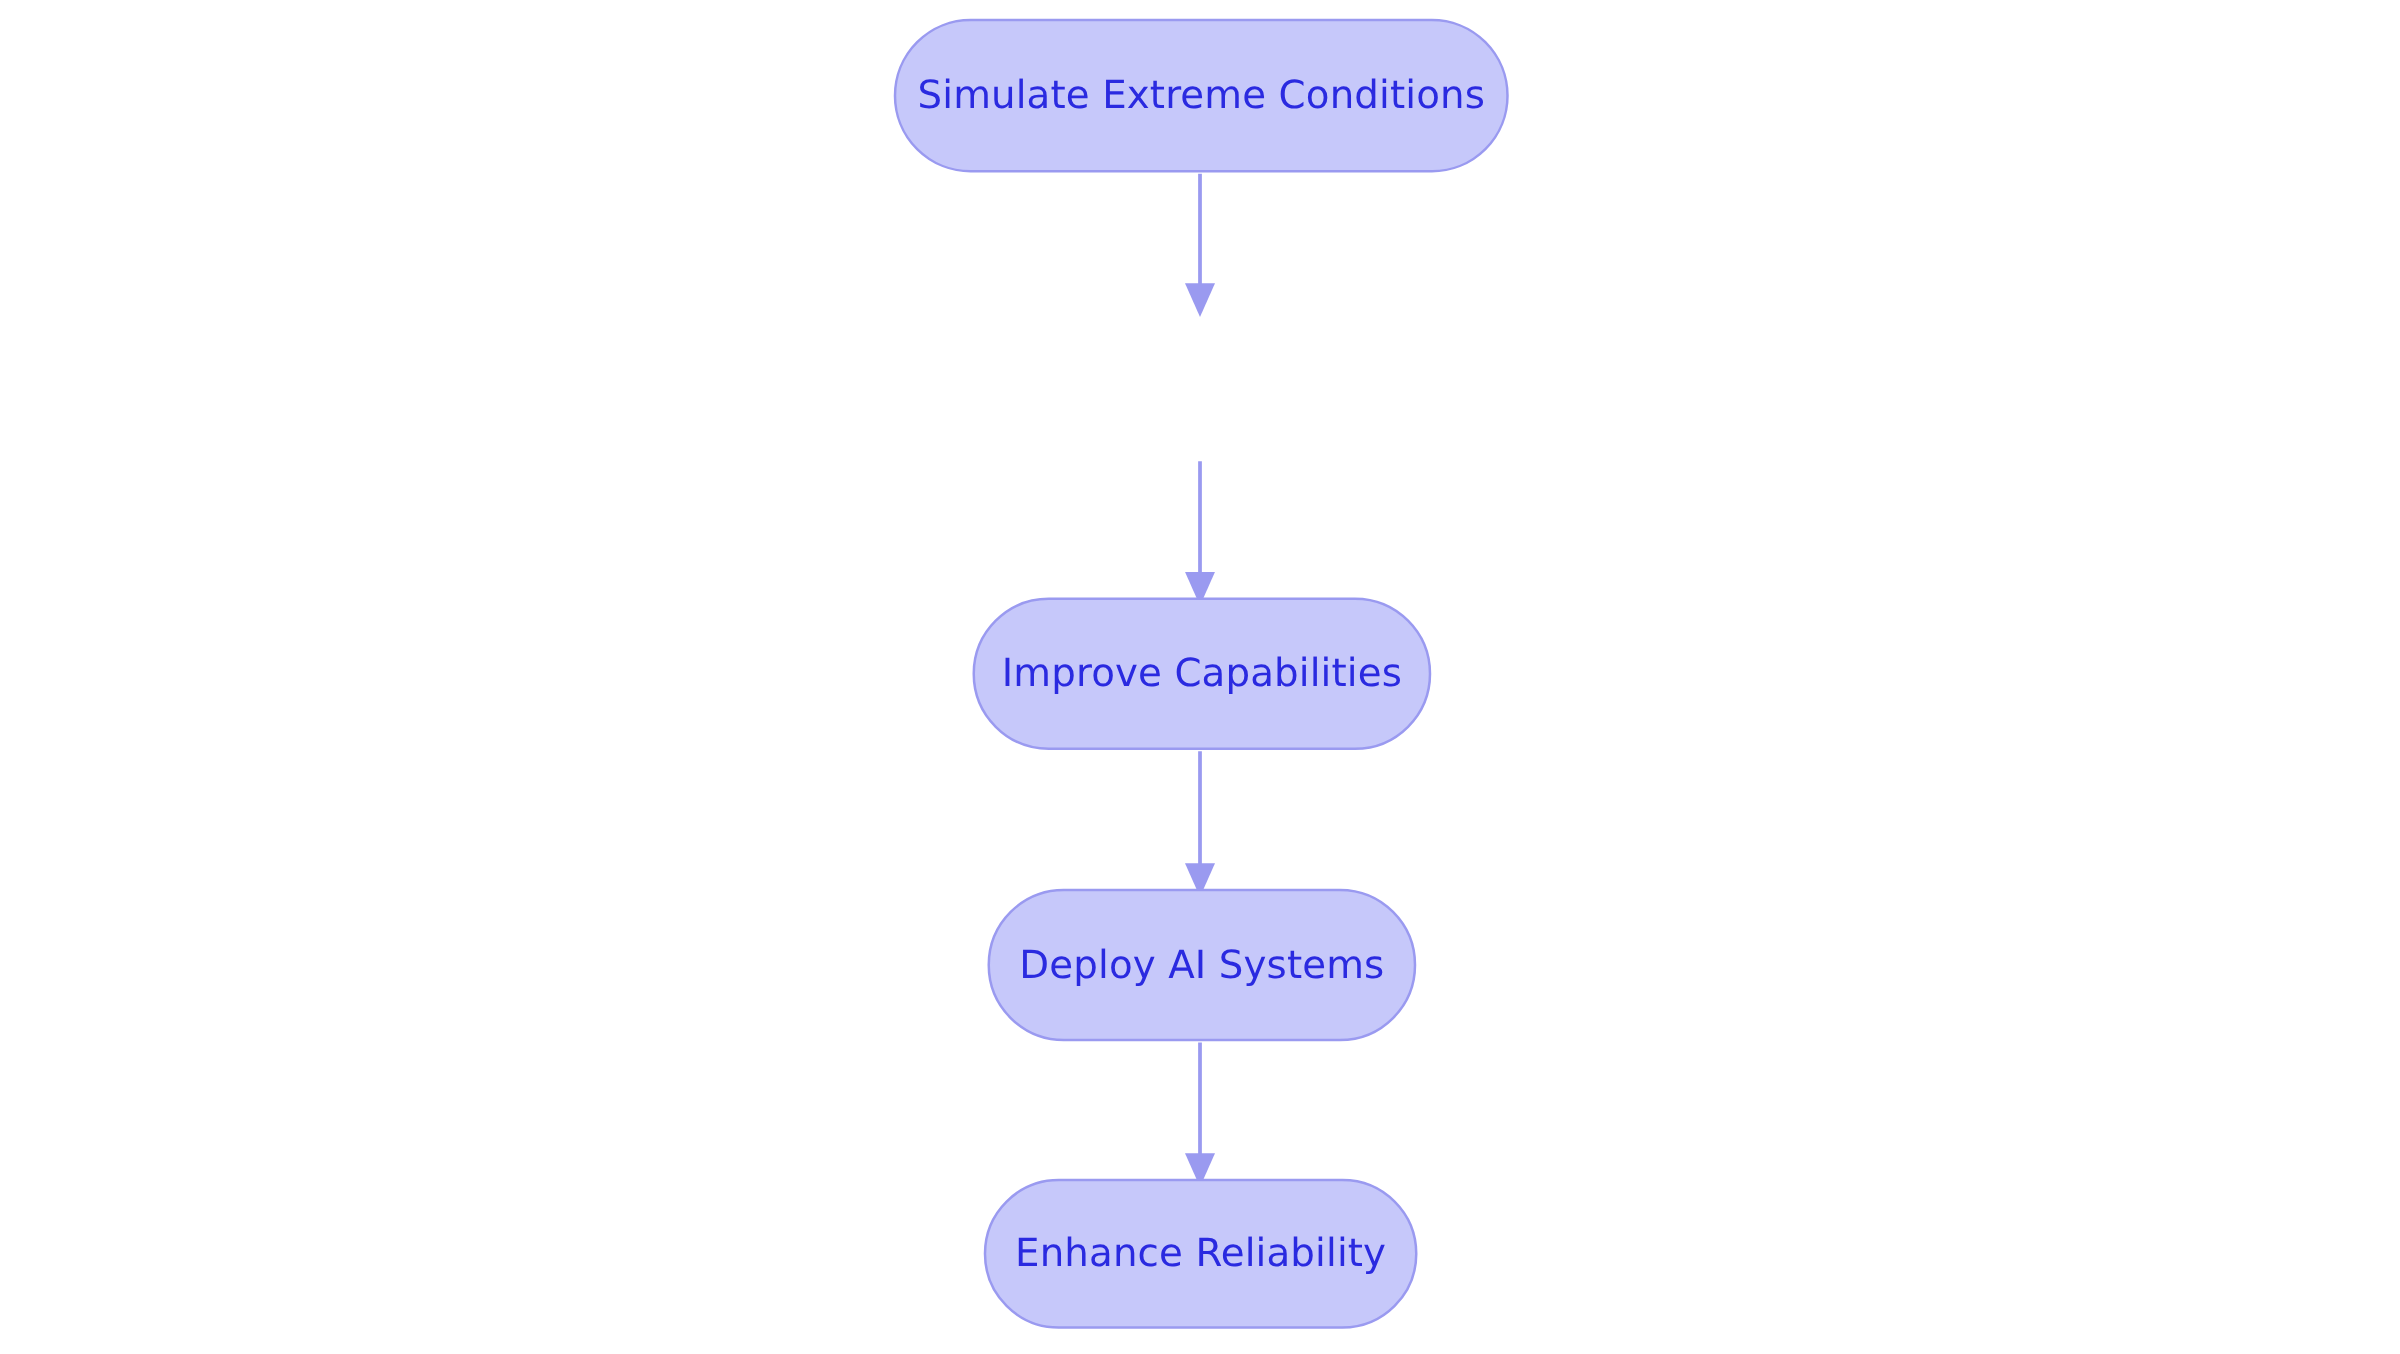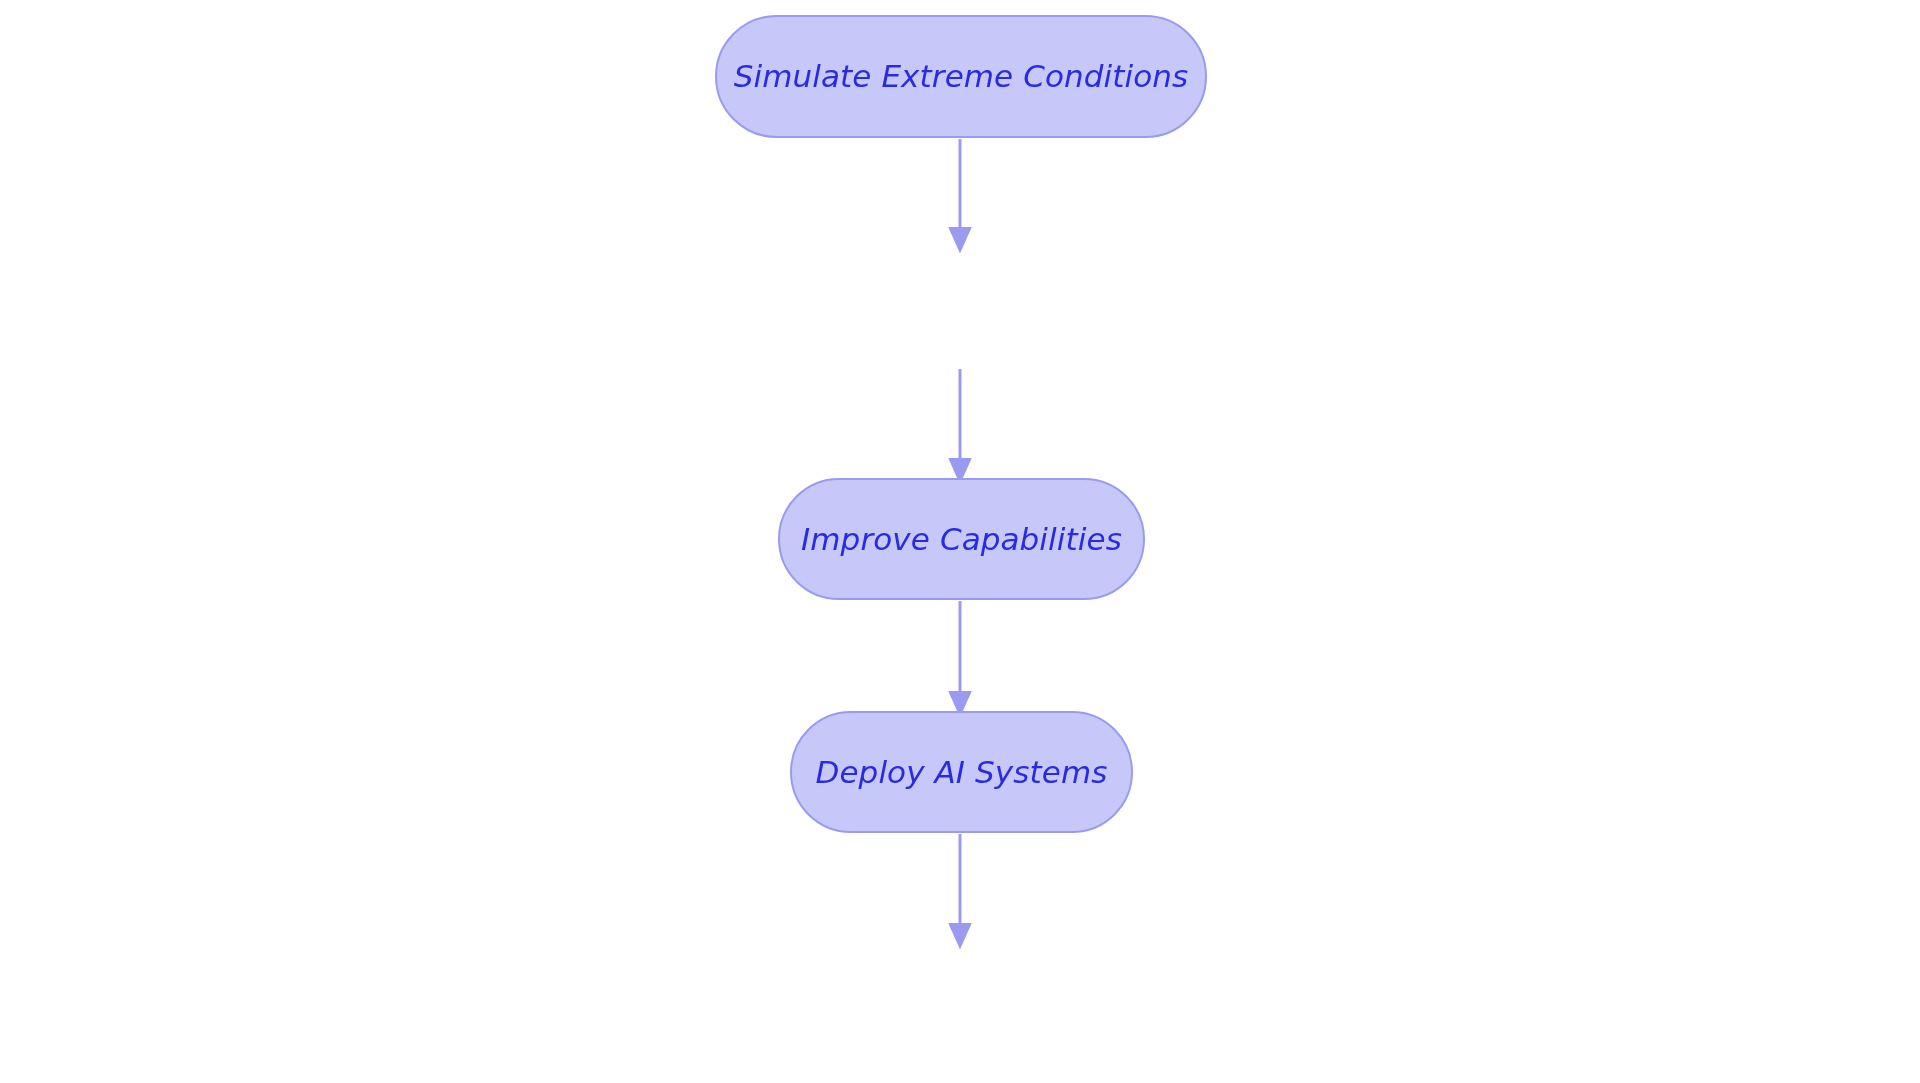--- a/index.html
+++ b/index.html
@@ -39,21 +39,20 @@
     border-radius: 999px;
     text-align: center;
     user-select: none;
   }
   .flow-node .node-label {
     font-size: 31px;
     font-weight: 400;
     letter-spacing: 0.1px;
     line-height: 1.1;
     white-space: nowrap;
-    font-style: italic;
   }
 </style>
 </head>
 <body>
 
 <div id="flow-canvas" style="background: rgb(255, 255, 255);">
 
   <svg class="edge-layer" viewBox="0 0 1920 1083" width="1920" height="1083" xmlns="http://www.w3.org/2000/svg" aria-hidden="true">
     <defs>
       <marker id="arrowhead" markerWidth="10" markerHeight="8" refX="1.5" refY="4" orient="auto" markerUnits="strokeWidth">
@@ -81,14 +80,17 @@
 
 
   <div class="flow-node" style="left: 790px; top: 711px; width: 343px; height: 122px; background: rgb(198, 200, 250); border-color: rgb(154, 154, 240); color: rgb(42, 42, 224);">
     <span class="node-label">Deploy AI Systems</span>
   </div>
 
   <div class="flow-node" style="left: 778px; top: 478px; width: 367px; height: 122px; background: rgb(198, 200, 250); border-color: rgb(154, 154, 240); color: rgb(42, 42, 224);">
     <span class="node-label">Improve Capabilities</span>
   </div>
 
+  <div class="flow-node" style="left: 787px; top: 943px; width: 347px; height: 120px; background: rgb(198, 200, 250); border-color: rgb(154, 154, 240); color: rgb(42, 42, 224);">
+    <span class="node-label">Enhance Reliability</span>
+  </div>
 
 </div>
 
 </body></html>

